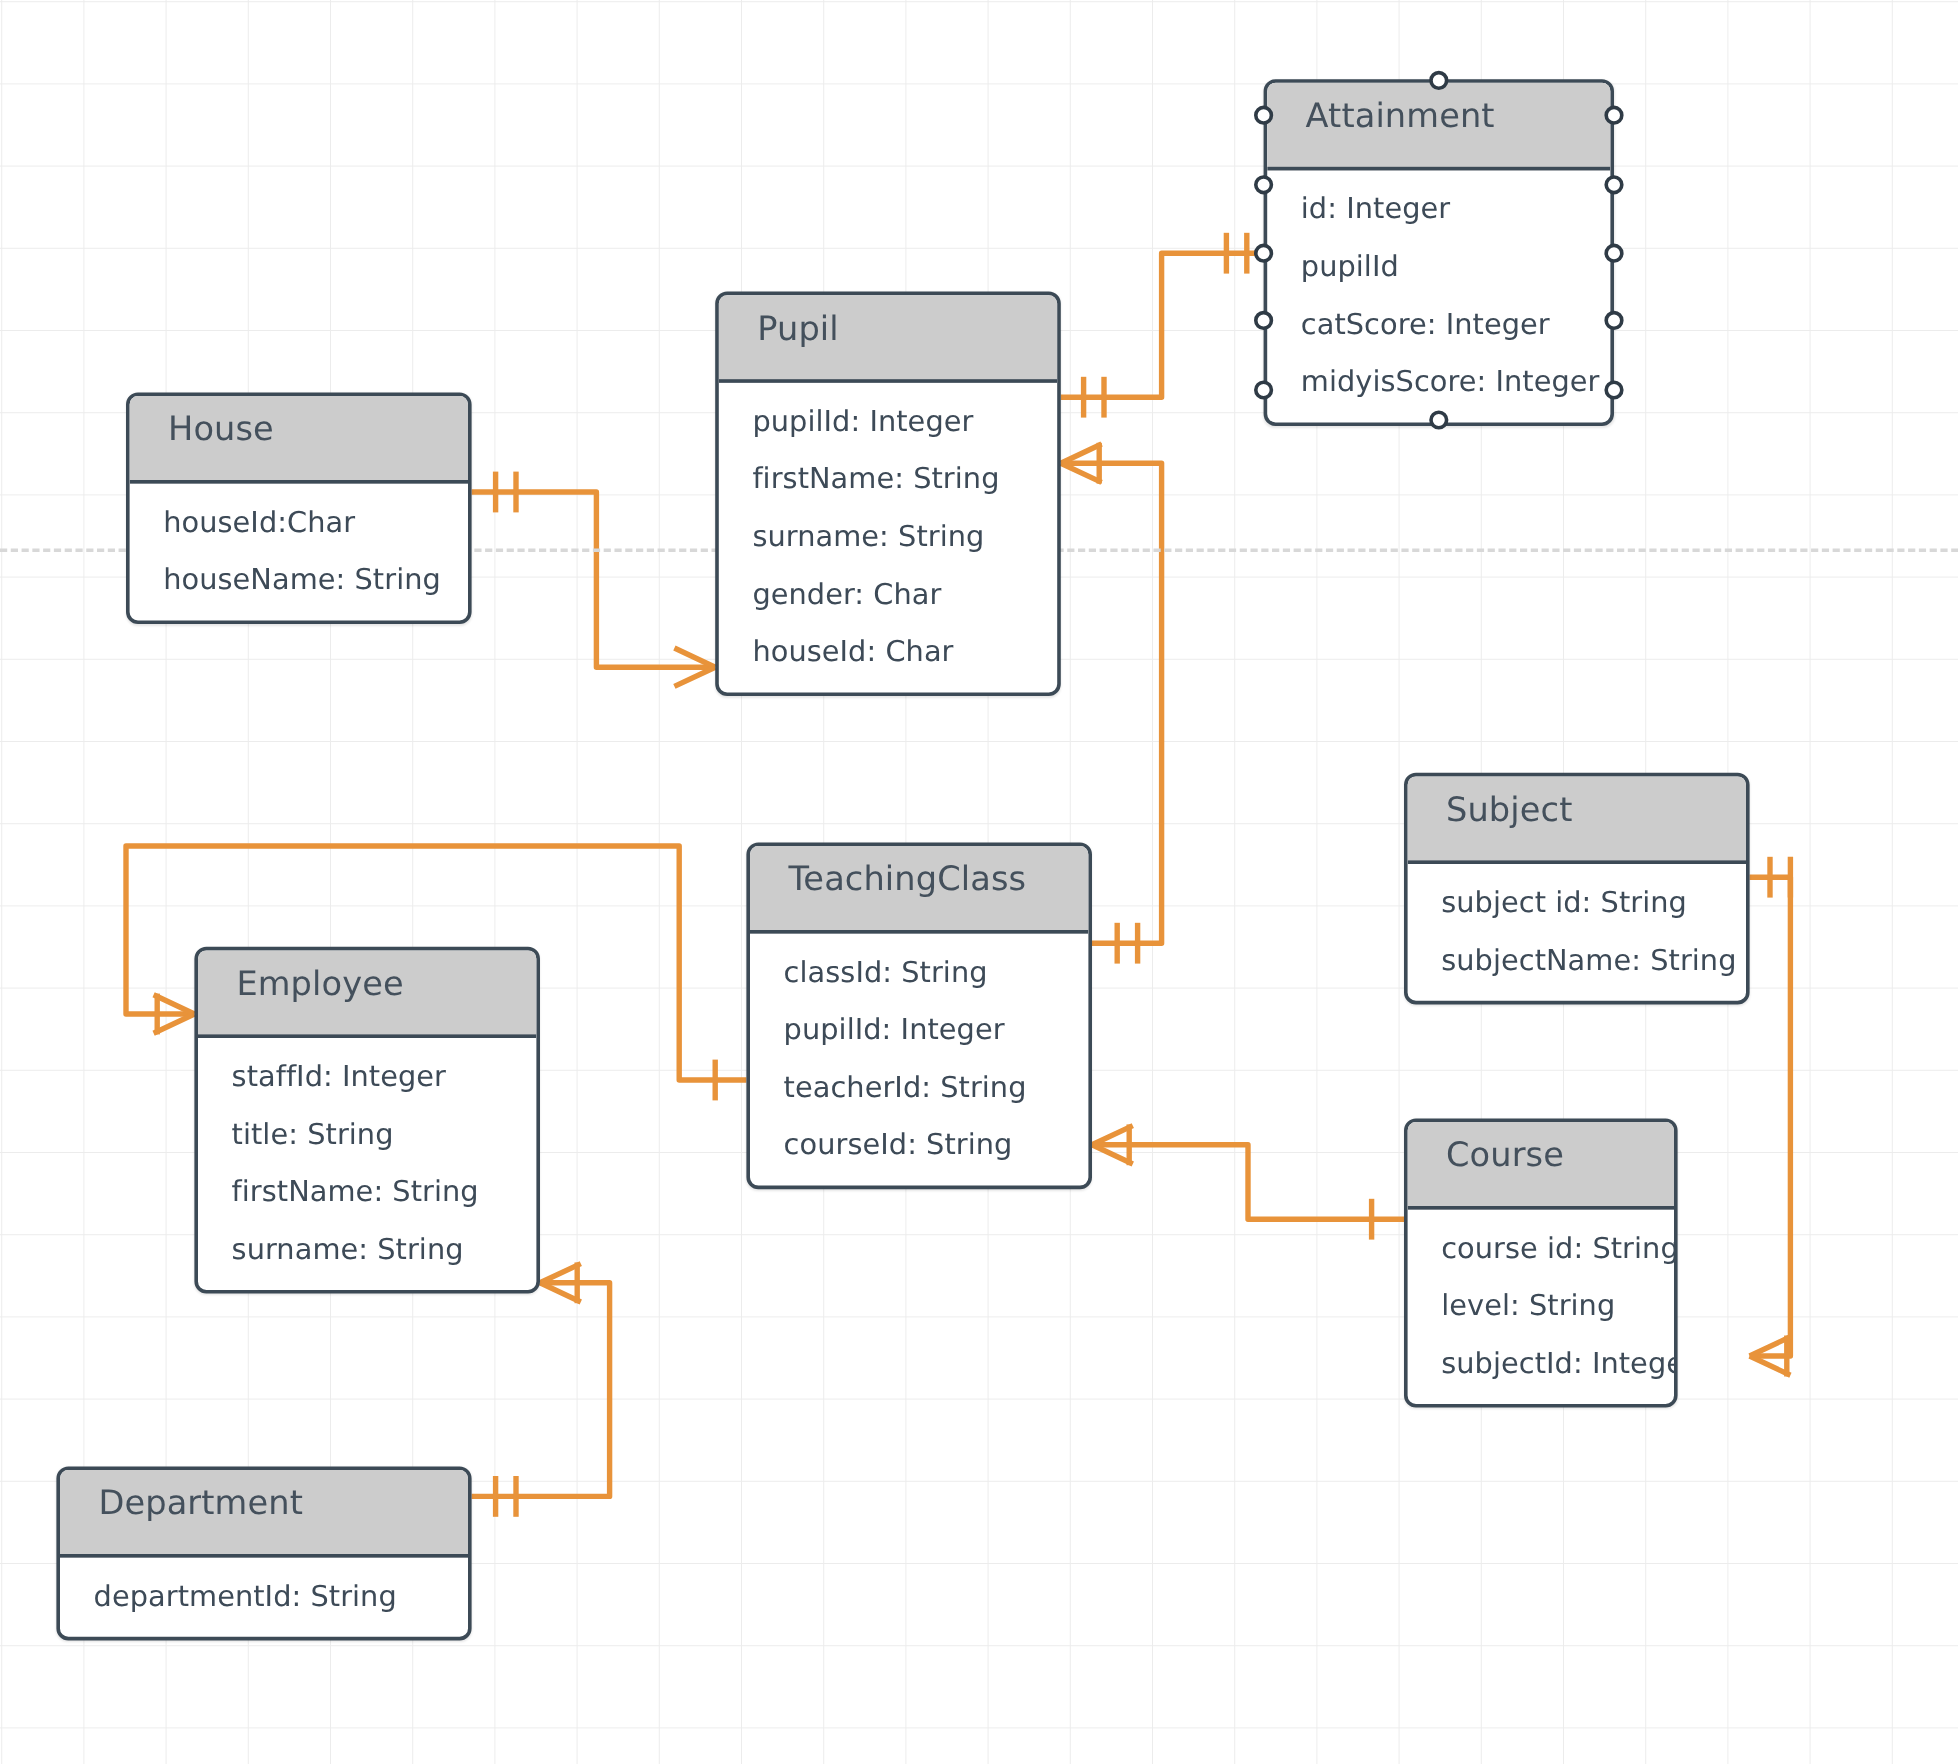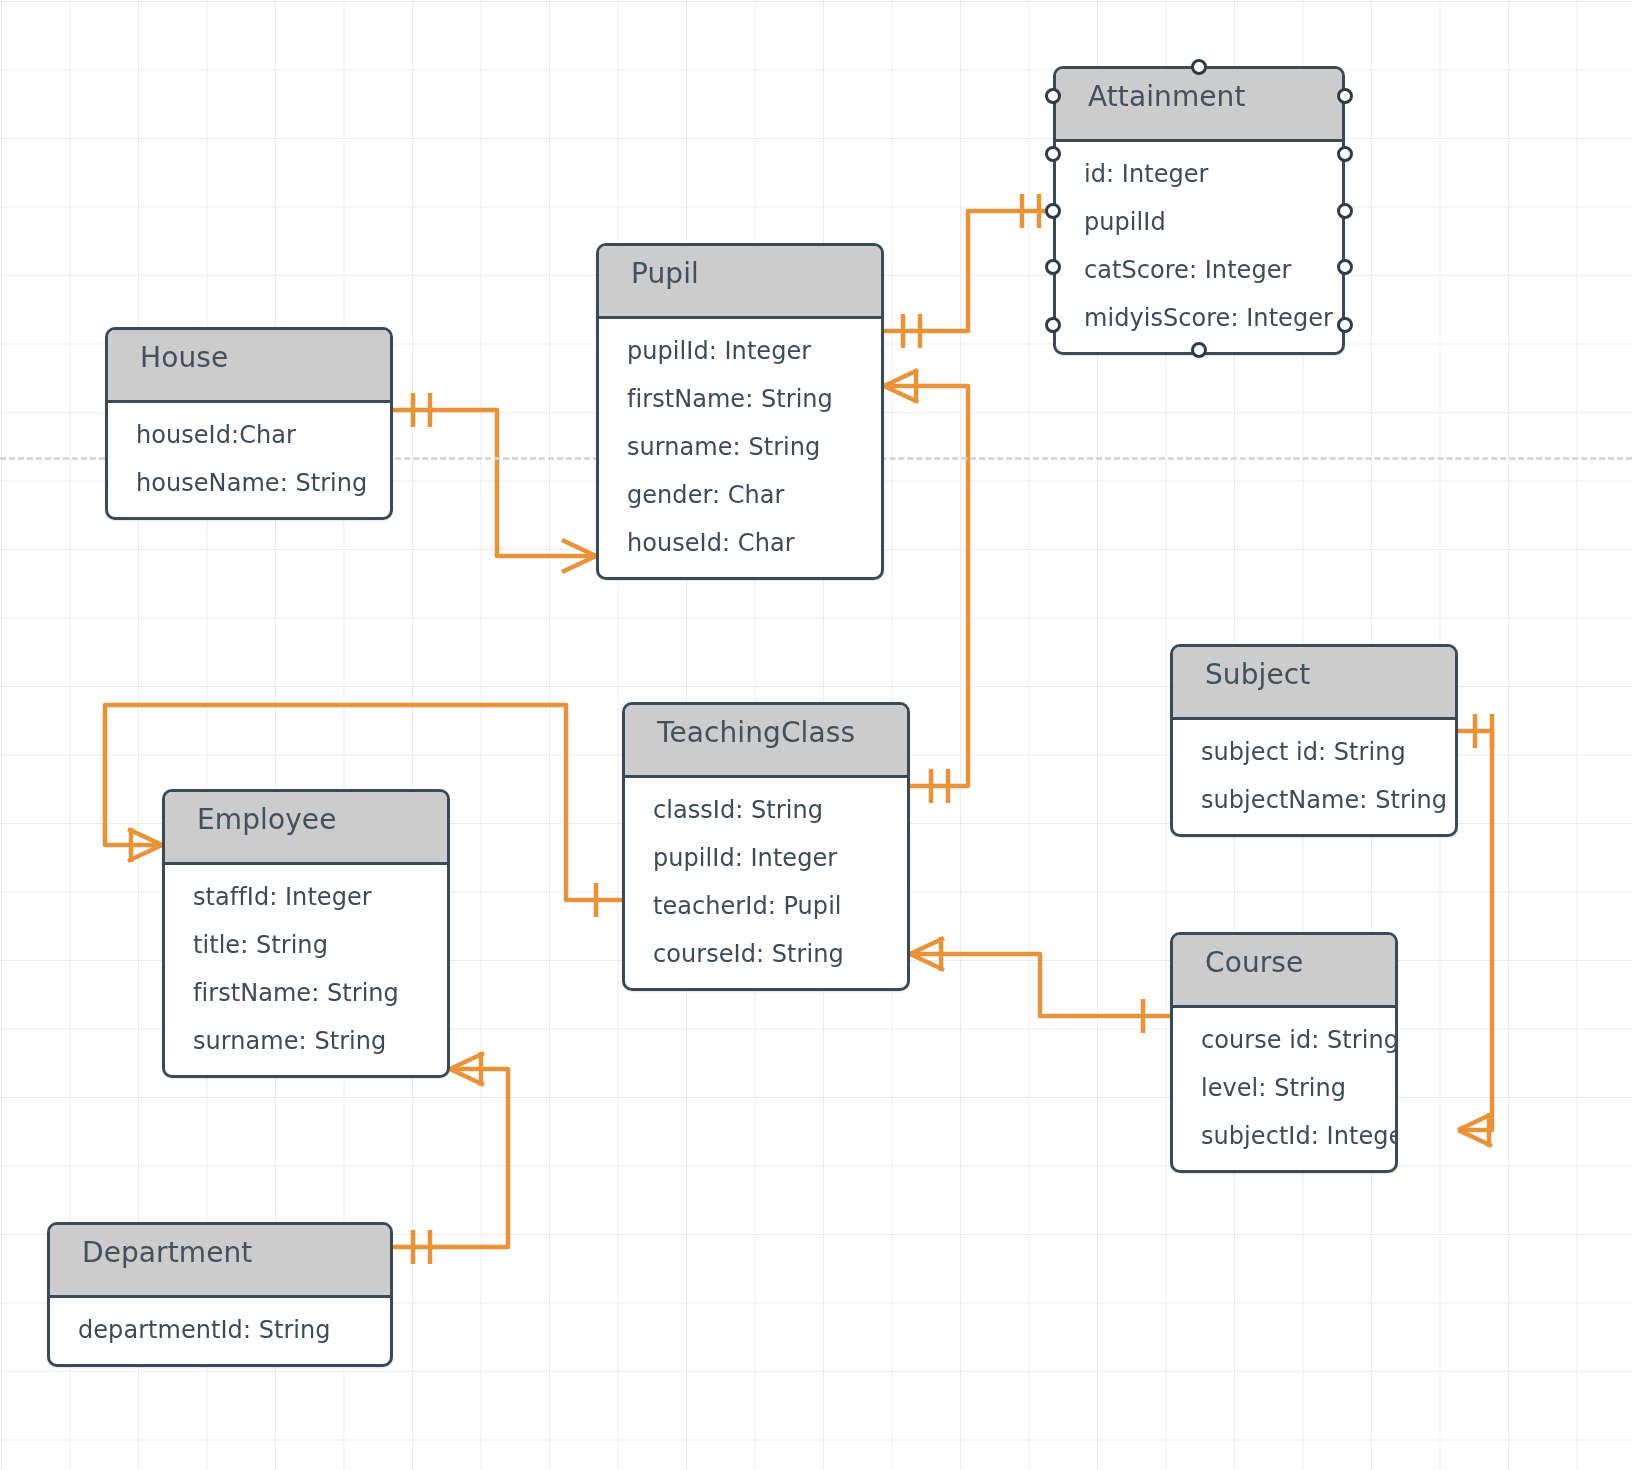--- a/index.html
+++ b/index.html
@@ -178,21 +178,21 @@
       <div class="attr">subject id: String</div>
       <div class="attr">subjectName: String</div>
     </div>
   </div>
 
   <div class="entity" style="left:622px; top:702px; width:288px;">
     <div class="entity-header">TeachingClass</div>
     <div class="entity-body">
       <div class="attr">classId: String</div>
       <div class="attr">pupilId: Integer</div>
-      <div class="attr">teacherId: Pupil</div>
+      <div class="attr">teacherId: String</div>
       <div class="attr">courseId: String</div>
     </div>
   </div>
 
   <div class="entity" style="left:162px; top:760px; width:288px;margin-top:29px;">
     <div class="entity-header">Employee</div>
     <div class="entity-body">
       <div class="attr">staffId: Integer</div>
       <div class="attr">title: String</div>
       <div class="attr">firstName: String</div>

